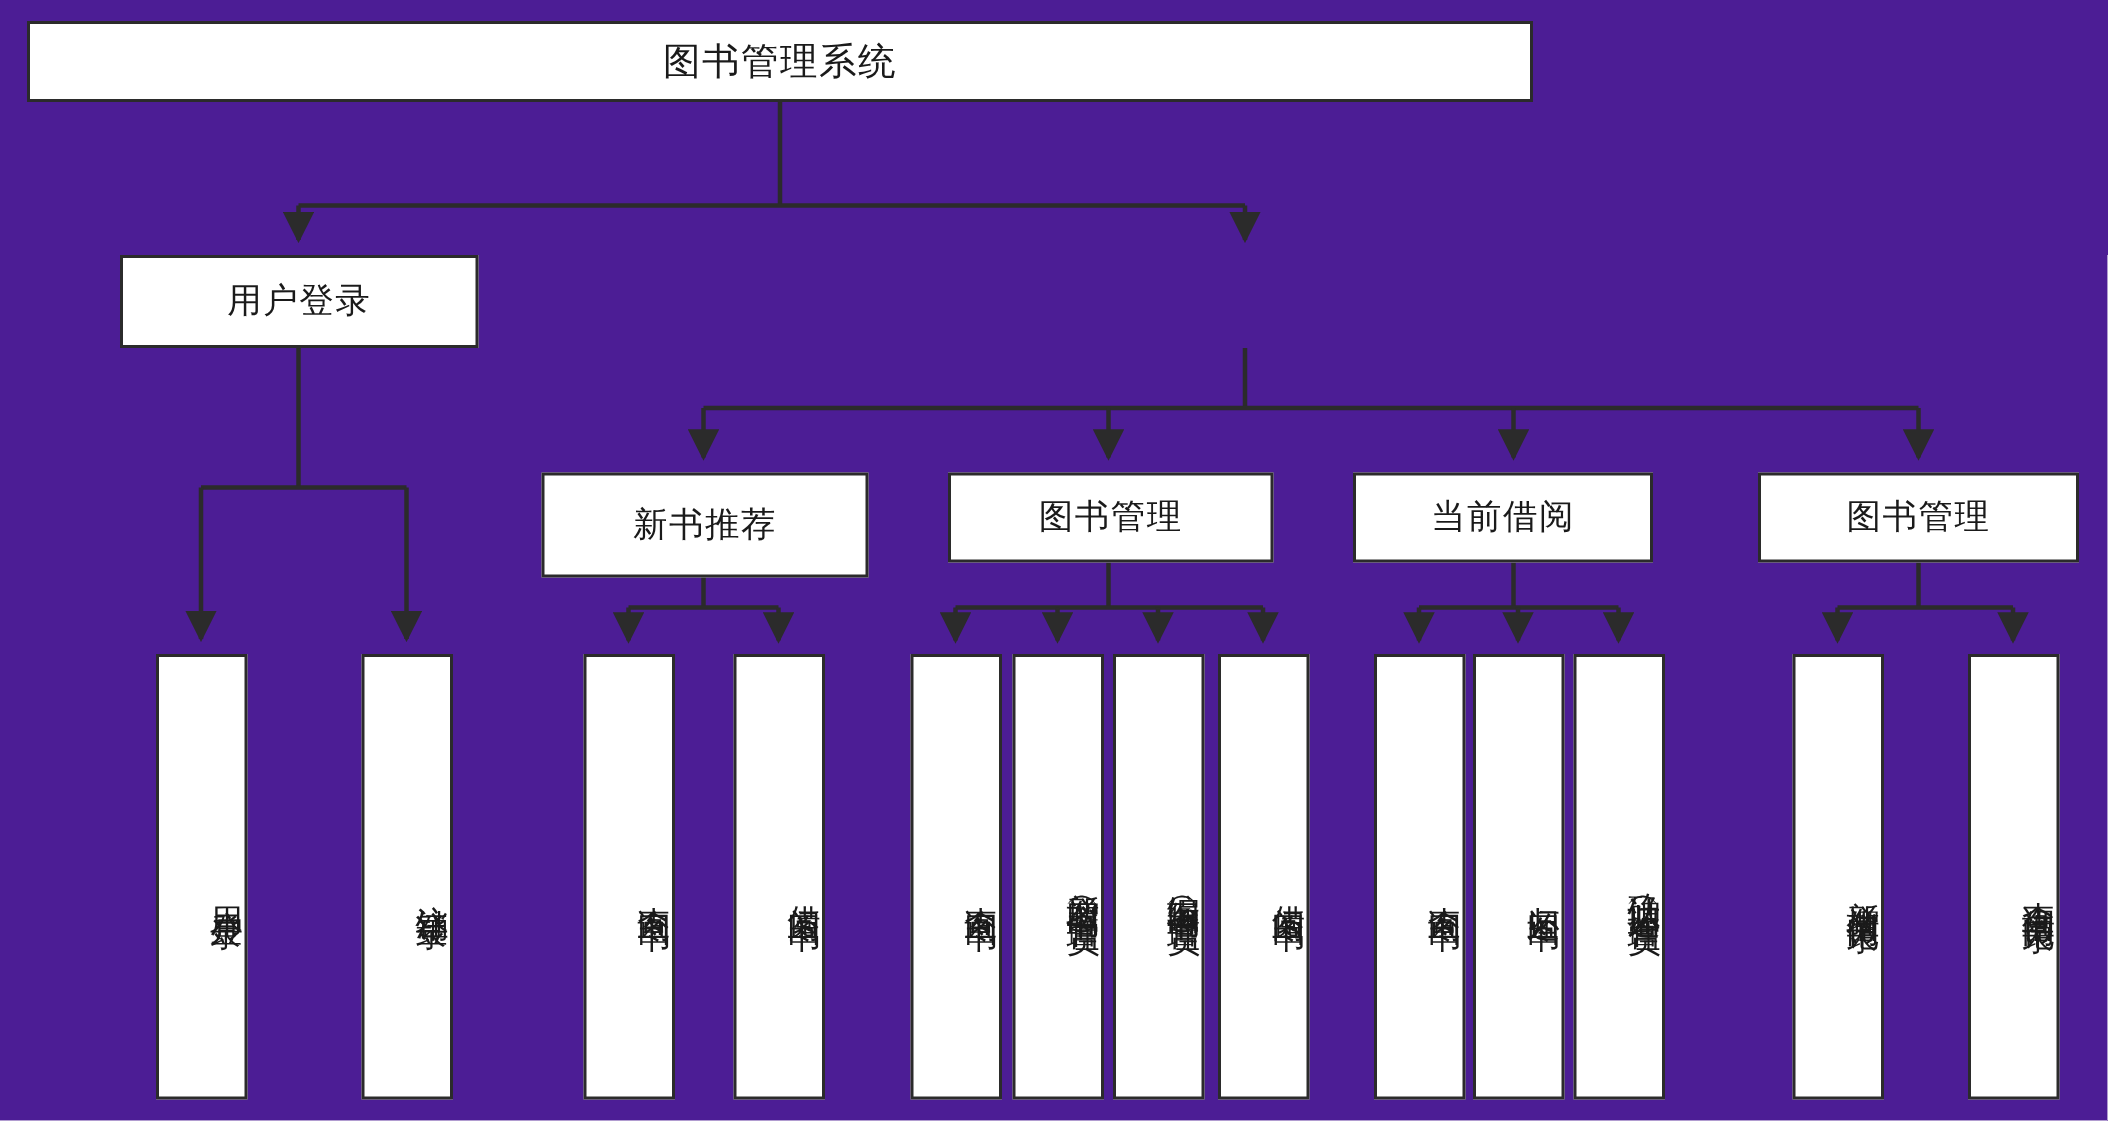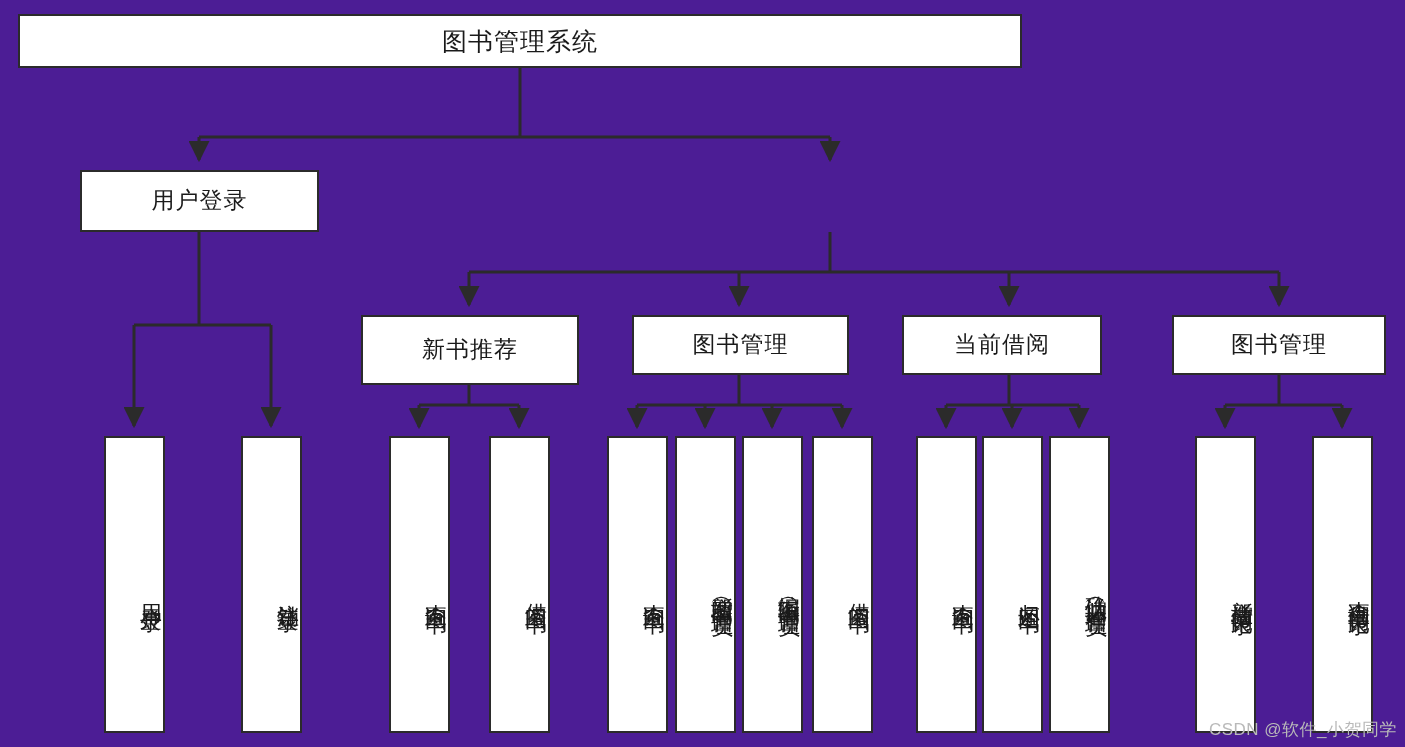--- a/index.html
+++ b/index.html
@@ -137,15 +137,14 @@
   <div class="node vert" style="left:742px; top:436px; width:61px; height:297px;">编辑图书（管理员）</div>
   <div class="node vert" style="left:812px; top:436px; width:61px; height:297px;">借阅图书</div>
 
   <div class="node vert" style="left:916px; top:436px; width:61px; height:297px;">查询图书</div>
   <div class="node vert" style="left:982px; top:436px; width:61px; height:297px;">归还图书</div>
   <div class="node vert" style="left:1049px; top:436px; width:61px; height:297px;">确认归还（管理员）</div>
 
   <div class="node vert" style="left:1195px; top:436px; width:61px; height:297px;">新增借阅记录</div>
   <div class="node vert" style="left:1312px; top:436px; width:61px; height:297px;">查询借阅记录</div>
 
-  <div class="watermark">CSDN @软件_小贺同学</div>
 
 </div>
 
 </body></html>

